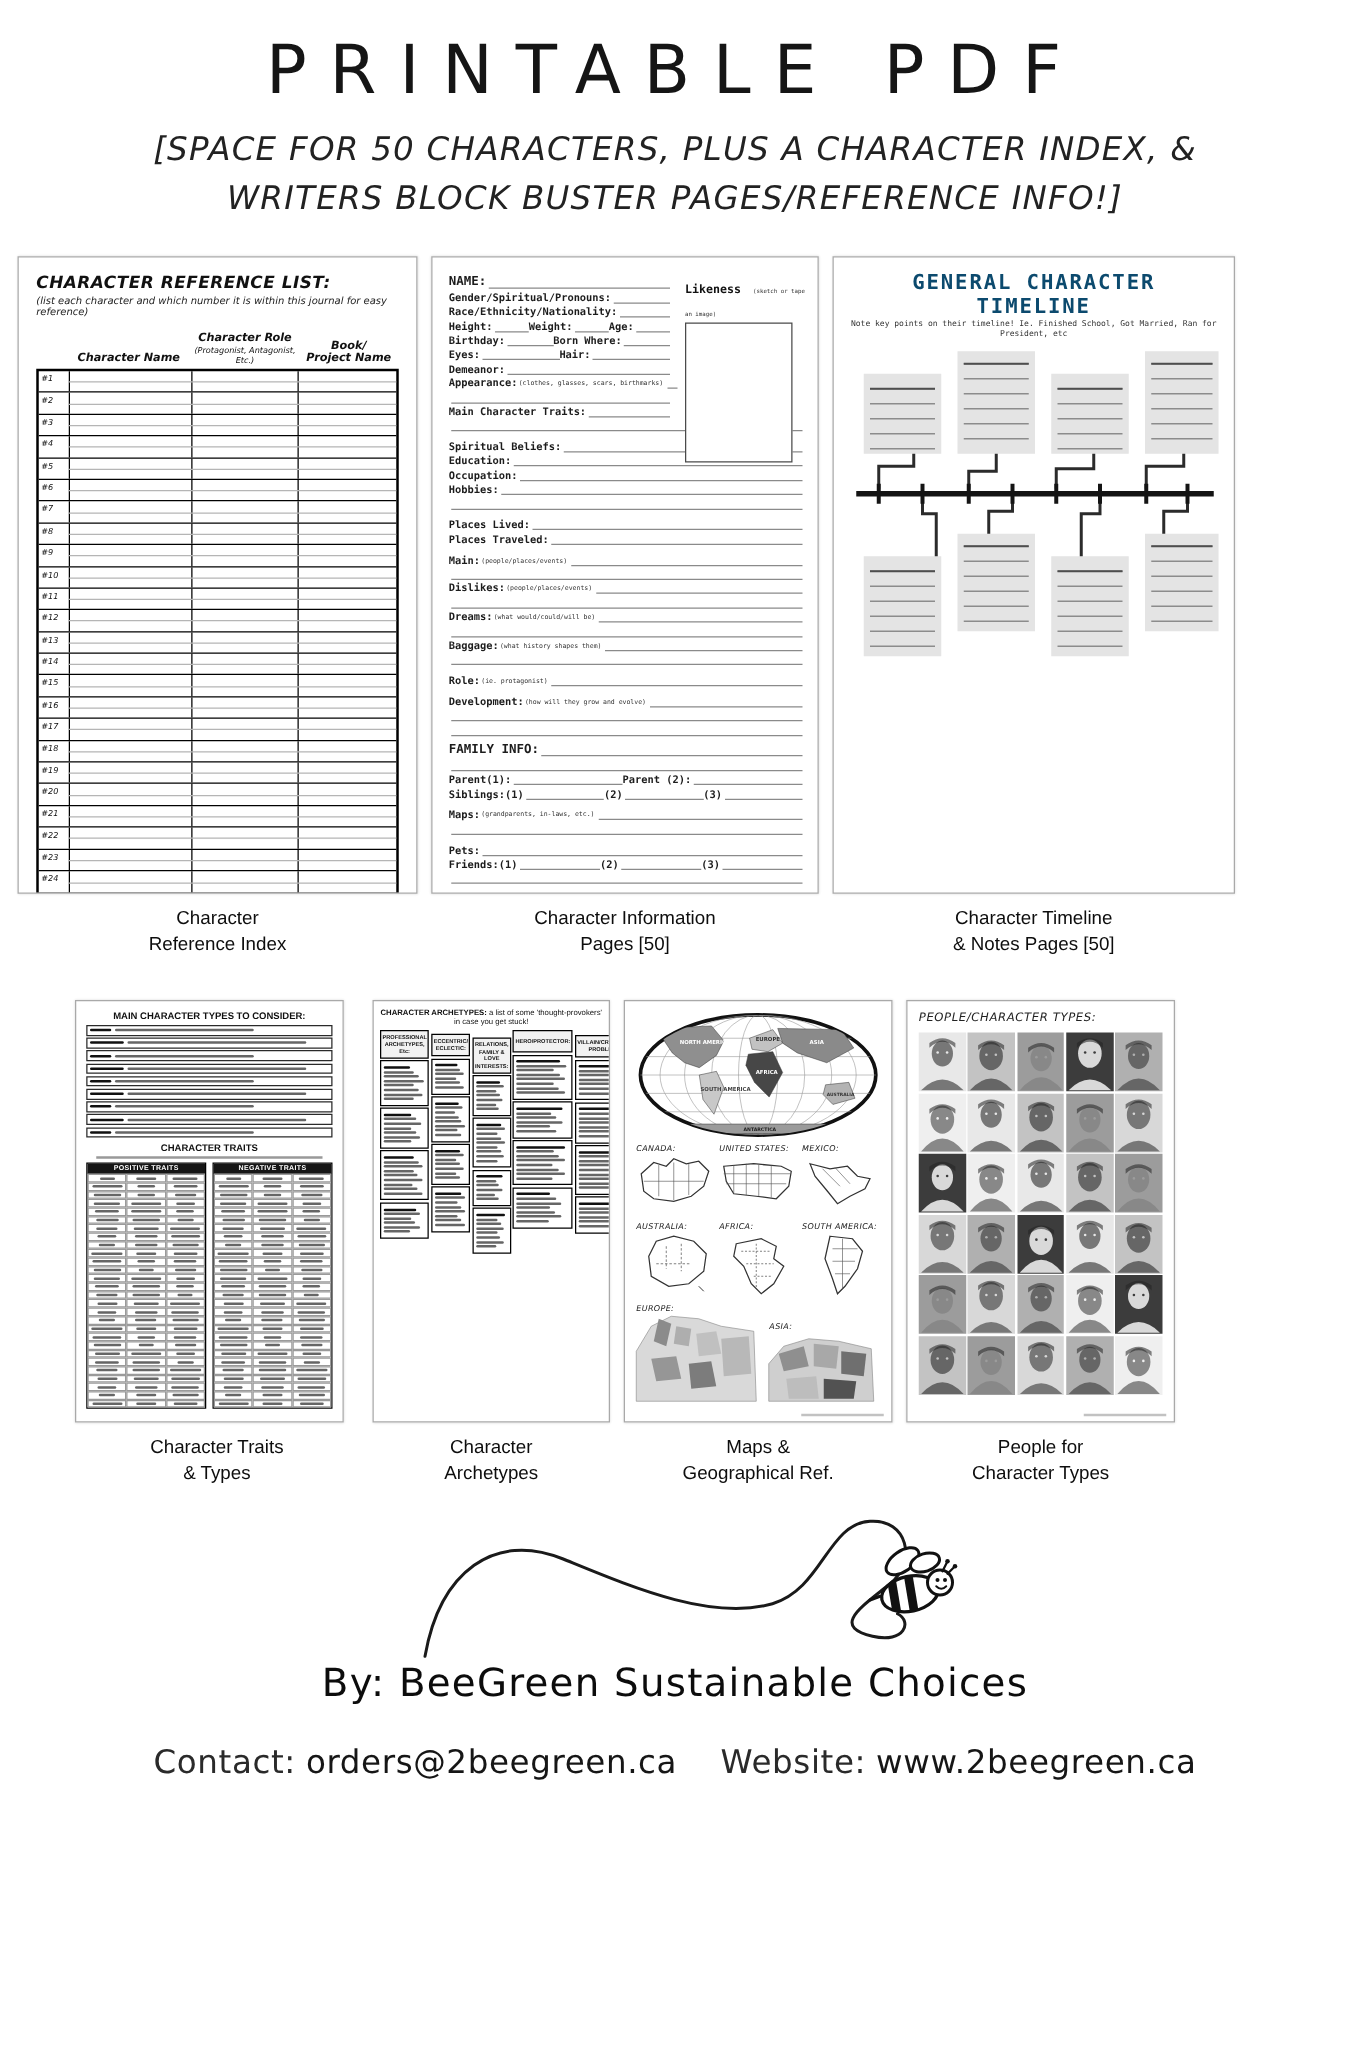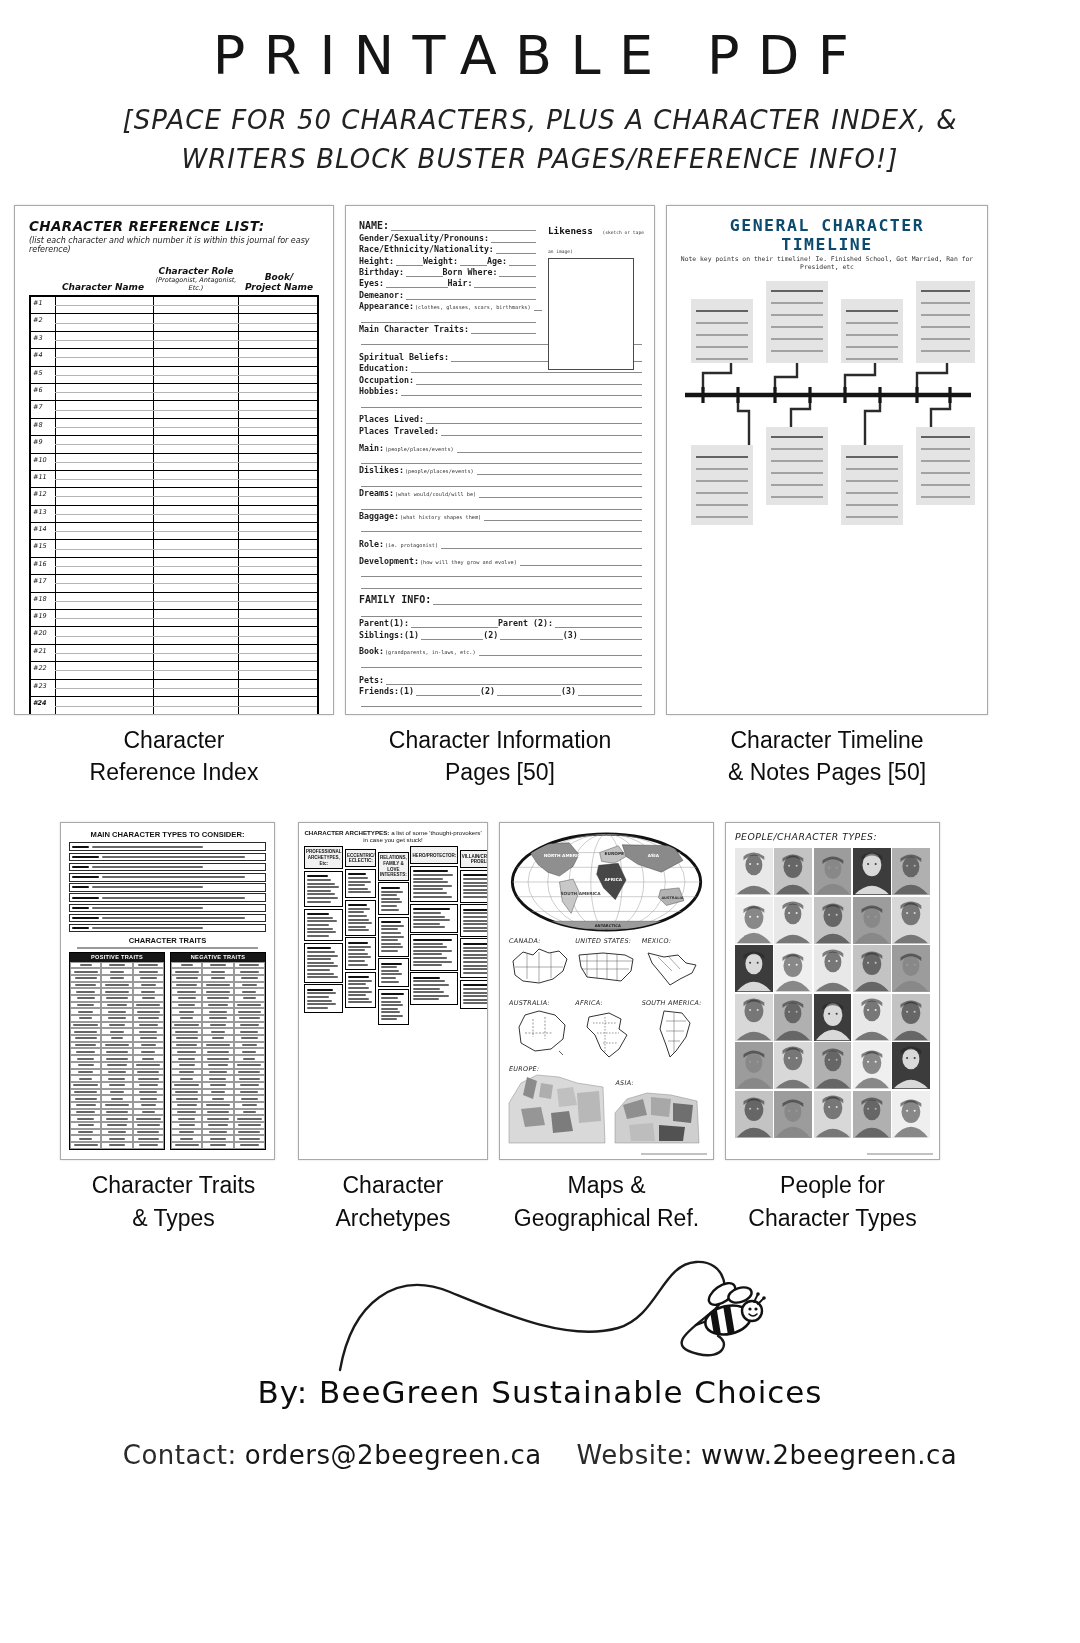--- a/index.html
+++ b/index.html
@@ -10,31 +10,31 @@
   .hdr { text-align:center; }
   .hdr-title { margin-top:24px; font-size:54px; font-weight:500; letter-spacing:0.34em; color:#151515; }
   .hdr-sub { margin-top:20px; font-size:35px; font-style:italic; font-weight:500; letter-spacing:2px; line-height:1.55; color:#1a1a1a; }
   .hdr-tag { margin-top:14px; font-size:26px; font-style:italic; font-weight:400; letter-spacing:1px; line-height:1.5; color:#222; }
 
   
   .row1 { display:flex; gap:11px; margin:26px 14px 0 14px; }
   .row2 { display:flex; gap:11px; margin:34px 14px 0 60px; }
   .pcell { display:flex; flex-direction:column; }
   .panel { background:#fff; border:1px solid #a9a9a9; box-shadow:0 0 2px rgba(0,0,0,.15); position:relative; overflow:hidden; }
-  .cap { text-align:center; font-family:"Liberation Sans", sans-serif; font-size:23px; line-height:1.4; margin-top:9px; color:#0d0d0d; }
+  .cap { text-align:center; font-family:"Liberation Sans", sans-serif; font-size:15px; line-height:1.4; margin-top:9px; color:#0d0d0d; }
 
   
   .p-ref { width:320px; height:510px; padding:12px 14px; }
   .ref-title { font-size:13.5px; font-style:italic; font-weight:600; letter-spacing:.4px; }
   .ref-sub { font-size:8px; font-style:italic; color:#222; margin-top:2px; }
   .ref-head { display:grid; grid-template-columns:24px 1fr .86fr .8fr; margin-top:12px; font-size:9px; font-style:italic; font-weight:600; text-align:center; align-items:end; }
   .ref-head .note { display:block; font-size:6.5px; font-weight:400; }
   .ref-table { border:2.5px solid #000; margin-top:3px; }
   .ref-row { position:relative; display:grid; grid-template-columns:24px 1fr .86fr .8fr; height:17.4px; border-bottom:1.5px solid #000; }
-  .ref-row:last-child { border-bottom:none;font-weight:bold; }
+  .ref-row:last-child { border-bottom:none; }
   .ref-num { font-size:6.5px; font-style:italic; padding:2px 0 0 2px; }
   .ref-cell { border-left:1.2px solid #000; }
   .ref-mid { position:absolute; left:24px; right:0; top:50%; border-top:1px solid #b5b5b5; }
 
   
   .p-info { width:310px; height:510px; padding:14px 12px 8px 13px; font-family:"DejaVu Sans Mono", monospace; }
   .fline { display:flex; align-items:flex-end; height:11.4px; font-size:8.3px; font-weight:700; color:#1c1c1c; }
   .fline.narrow { padding-right:106px; }
   .fgap { height:5.4px; }
   .flabel { white-space:nowrap; }
@@ -304,21 +304,21 @@
   </div>
 
   <div class="pcell" style="width:310px">
     <div class="panel p-info">
       <div>
           <div class="fline narrow">
             <span class="flabel fbig">NAME:</span>
             <div class="fill"></div>
           </div>
           <div class="fline narrow">
-            <span class="flabel">Gender/Sexuality/Pronouns:</span>
+            <span class="flabel">Gender/Spiritual/Pronouns:</span>
             <div class="fill"></div>
           </div>
           <div class="fline narrow">
             <span class="flabel">Race/Ethnicity/Nationality:</span>
             <div class="fill"></div>
           </div>
           <div class="fline narrow">
             <span class="flabel">Height:</span>
             <div class="fill"></div>
             <span class="flabel">Weight:</span>
@@ -454,21 +454,21 @@
           <div class="fline">
             <span class="flabel">Siblings:(1)</span>
             <div class="fill"></div>
             <span class="flabel">(2)</span>
             <div class="fill"></div>
             <span class="flabel">(3)</span>
             <div class="fill"></div>
           </div>
           <div class="fgap"></div>
           <div class="fline">
-            <span class="flabel">Book:</span>
+            <span class="flabel">Maps:</span>
             <span class="fnote">(grandparents, in-laws, etc.)</span>
             <div class="fill"></div>
           </div>
           <div class="fline">
             <div class="fill"></div>
           </div>
           <div class="fgap"></div>
           <div class="fline">
             <span class="flabel">Pets:</span>
             <div class="fill"></div>

